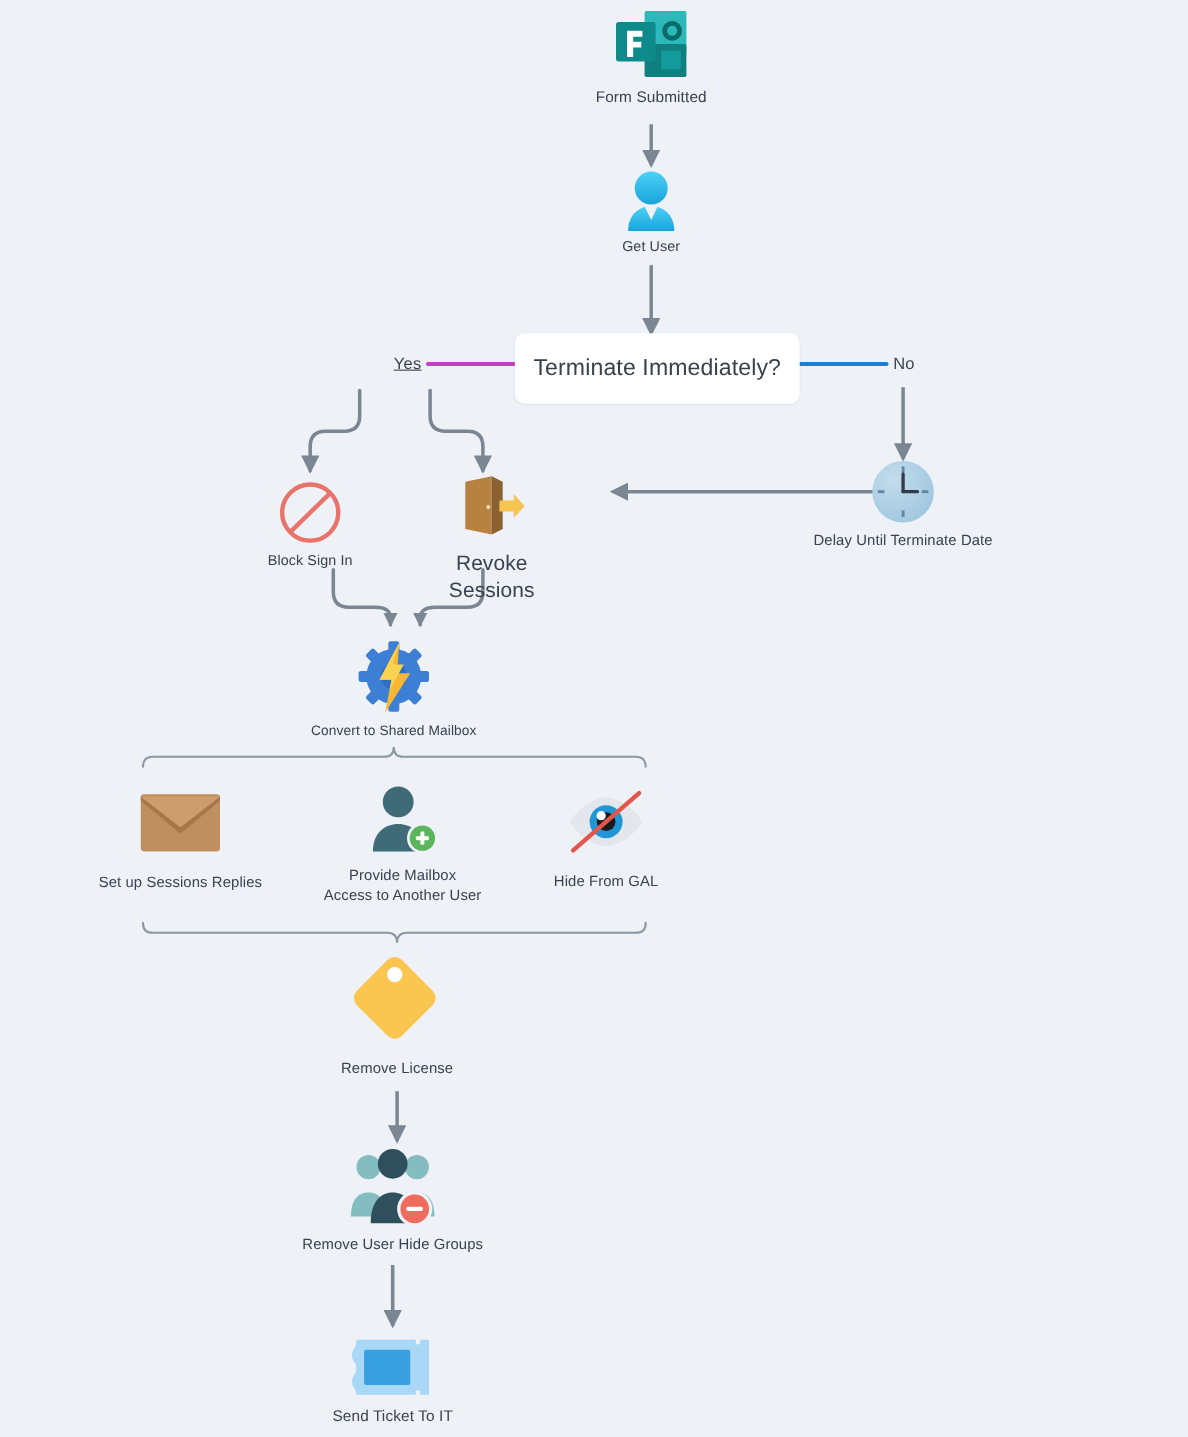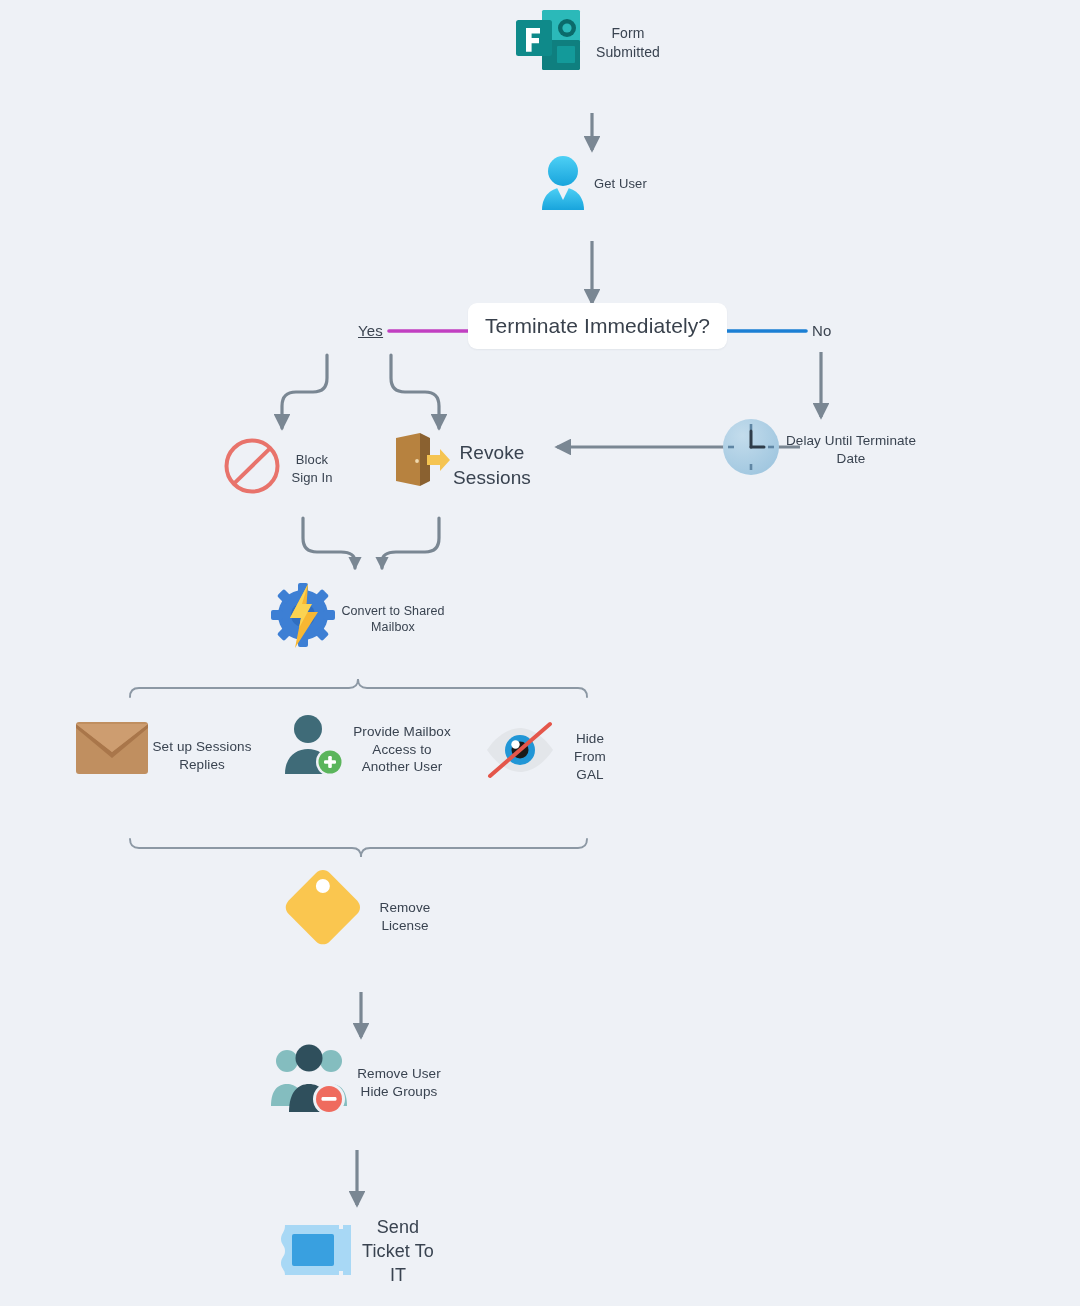--- a/index.html
+++ b/index.html
@@ -17,21 +17,21 @@
   }
   #canvas {
     position: absolute;
     inset: 0;
     width: 1080px;
     height: 1306px;
   }
   .node {
     position: absolute;
     display: flex;
-    flex-direction: row;
+    flex-direction: column;
     align-items: center;
     box-sizing: border-box;
   }
   .node .label {
     margin-top: 5px;
     text-align: center;
     line-height: 1.32;
     color: #394350;
     white-space: pre-line;
     letter-spacing: .1px;
@@ -110,21 +110,21 @@
            Q 361 848 370 848 L 578 848 Q 587 848 587 839" stroke="#8c98a4" stroke-width="1.9" fill="none" stroke-linecap="round"></path>
 
   <path d="M 361 992 L 361 1037" stroke="#7a8793" stroke-width="3.2" fill="none" marker-end="url(#arw)"></path>
 
   <path d="M 357 1150 L 357 1205" stroke="#7a8793" stroke-width="3.2" fill="none" marker-end="url(#arw)"></path>
 </svg>
 
 <div class="branch-label" style="left:358px; top:322px;text-decoration:underline;">Yes</div>
 <div class="branch-label" style="left:812px; top:322px;">No</div>
 
-<div class="decision-box" style="left:468px; top:303px; width:259px; height:46px;">
+<div class="decision-box" style="left:468px; top:303px; width:259px; height:64px;">
   <span class="dtext">Terminate Immediately?</span>
 </div>
 
 <div class="node" style="left:512px; top:6px; width:160px;">
   <span class="icon-wrap">
     <svg width="72" height="68" viewBox="0 0 72 68">
       <rect x="30" y="4" width="38" height="38" rx="1.5" fill="#2bb9b9"></rect>
       <rect x="30" y="34" width="38" height="30" rx="1.5" fill="#0f7f7f"></rect>
       <circle cx="55" cy="22" r="9" fill="#0b6a6a"></circle>
       <circle cx="55" cy="22" r="4.6" fill="#2bb9b9"></circle>
@@ -285,14 +285,14 @@
                C4 14 8 14 8 6 Z" fill="#a8d8f5"></path>
       <rect x="15" y="15" width="42" height="32" rx="2" fill="#39a0e0"></rect>
       <g fill="#a8d8f5">
         <rect x="64" y="15" width="4" height="6" rx="2"></rect>
         <rect x="64" y="25" width="4" height="6" rx="2"></rect>
         <rect x="64" y="35" width="4" height="6" rx="2"></rect>
         <rect x="64" y="45" width="4" height="4" rx="2"></rect>
       </g>
     </svg>
   </span>
-  <span class="label" style="font-size:18px; margin-top:4px;">Send Ticket To IT</span>
+  <span class="label" style="font-size:14px; margin-top:4px;">Send Ticket To IT</span>
 </div>
 
 </body></html>

